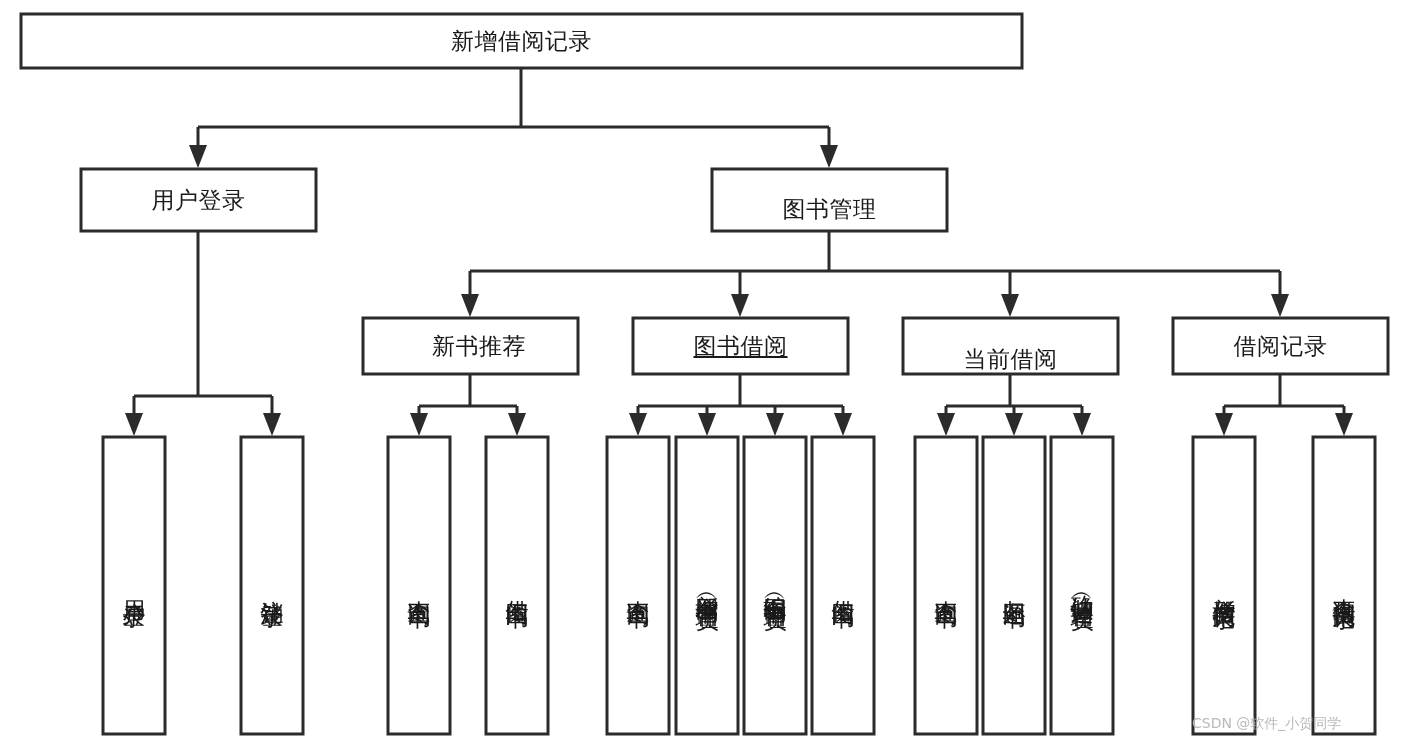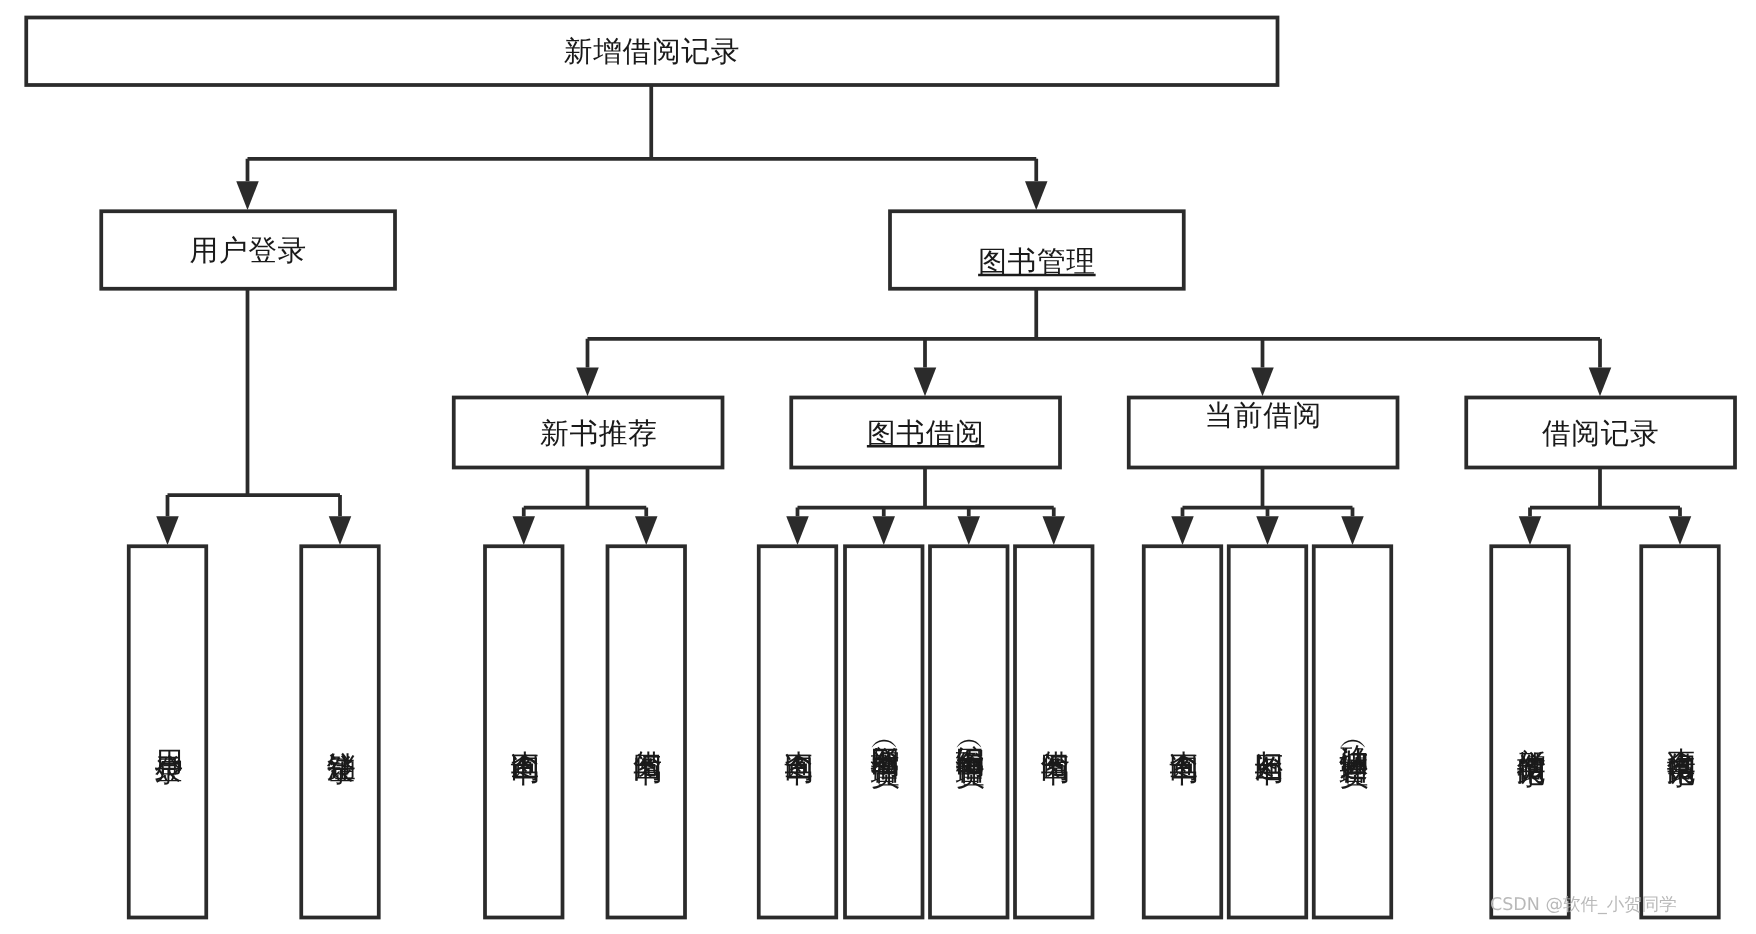--- a/index.html
+++ b/index.html
@@ -173,25 +173,25 @@
       <path class="conn" d="M 1224 406 L 1224 413"></path>
       <path class="conn" d="M 1344 406 L 1344 413"></path>
       <polygon class="arrow-head" points="1215,413 1233,413 1224,436"></polygon>
       <polygon class="arrow-head" points="1335,413 1353,413 1344,436"></polygon>
     </g>
   </svg>
 
   <div class="node-label-h" style="left:21px; top:14px; width:1001px; height:54px;">新增借阅记录</div>
 
   <div class="node-label-h" style="left:81px; top:169px; width:235px; height:62px;">用户登录</div>
-  <div class="node-label-h" style="left:712px; top:169px; width:235px; height:80px;text-decoration:underline;">图书管理</div>
+  <div class="node-label-h" style="left:712px; top:169px; width:235px; height:80px;">图书管理</div>
 
   <div class="node-label-h" style="left:363px; top:318px; width:232px; height:56px;">新书推荐</div>
   <div class="node-label-h" style="left:633px; top:318px; width:215px; height:56px;text-decoration:underline;">图书借阅</div>
-  <div class="node-label-h" style="left:903px; top:304px; width:215px; height:56px;">当前借阅</div>
+  <div class="node-label-h" style="left:903px; top:331px; width:215px; height:56px;">当前借阅</div>
   <div class="node-label-h" style="left:1173px; top:318px; width:215px; height:56px;">借阅记录</div>
 
   <div class="node-label-v" style="left:103px; top:437px; width:62px; height:297px;">用户登录</div>
   <div class="node-label-v" style="left:241px; top:437px; width:62px; height:297px;">注销登录</div>
 
   <div class="node-label-v" style="left:388px; top:437px; width:62px; height:297px;">查询图书</div>
   <div class="node-label-v" style="left:486px; top:437px; width:62px; height:297px;">借阅图书</div>
 
   <div class="node-label-v" style="left:607px; top:437px; width:62px; height:297px;">查询图书</div>
   <div class="node-label-v" style="left:676px; top:437px; width:62px; height:297px;">新增图书（管理员）</div>

